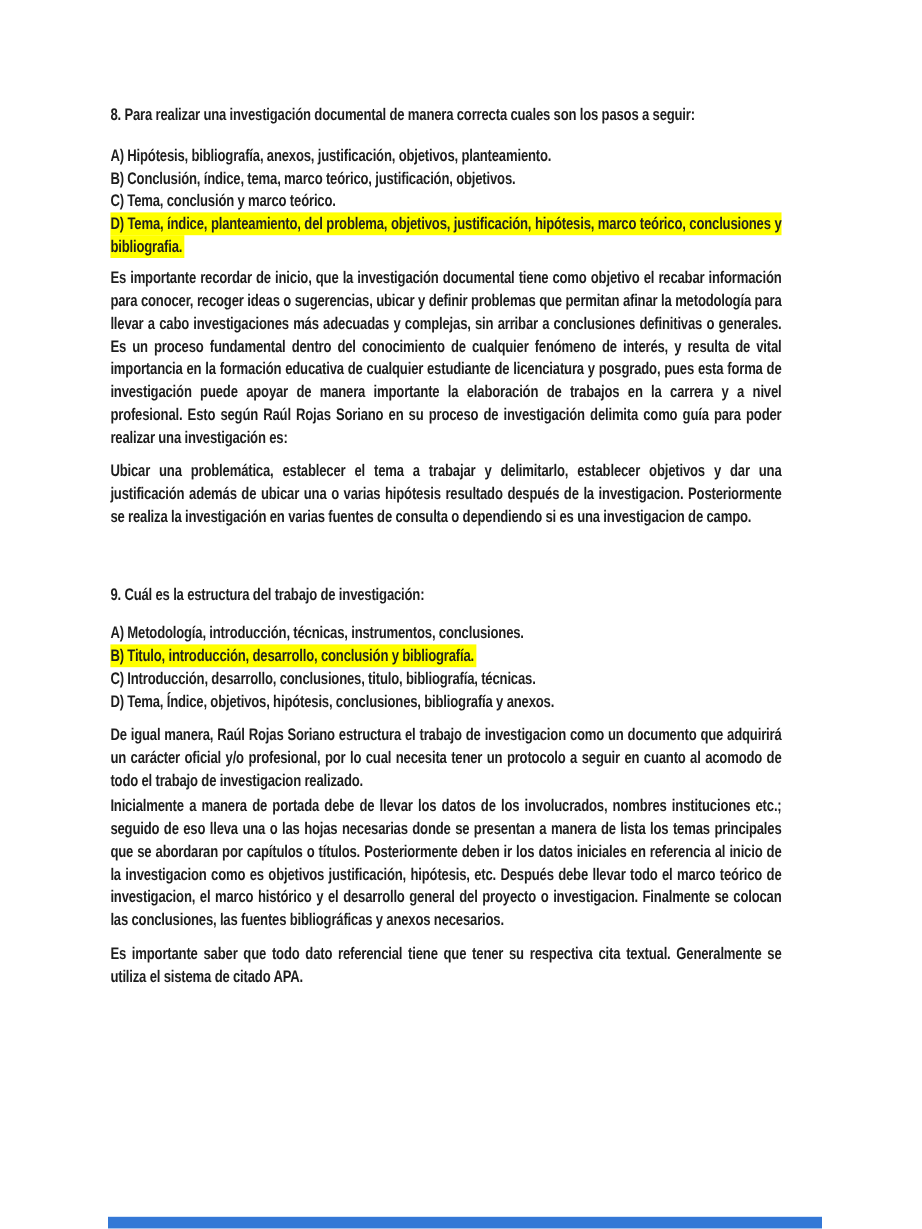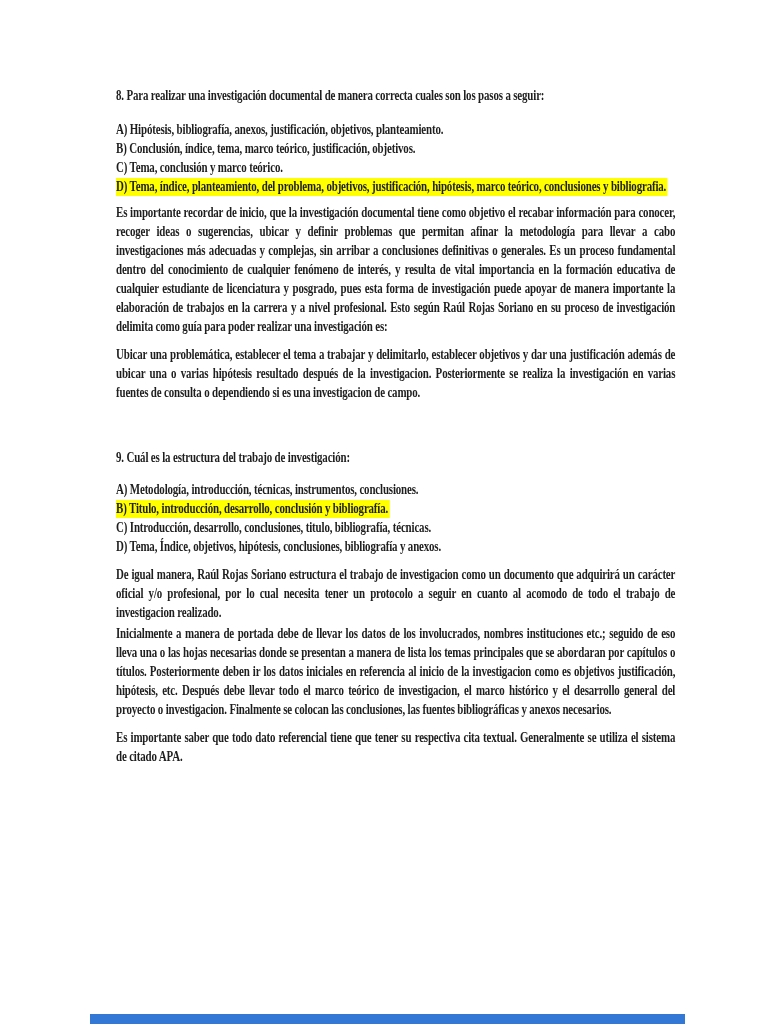--- a/index.html
+++ b/index.html
@@ -16,24 +16,23 @@
   }
   .page {
     position: relative;
     width: 768px;
     height: 1024px;
     background: var(--page-bg);
     overflow: hidden;
   }
   .content {
     position: absolute;
-    left: 116px;
+    left: 92px;
     top: 0;
     width: 562px;
-    font-family: Liberation Serif, serif;
   }
   
   .scale {
     width: 717px;
     transform: scaleX(0.78);
     transform-origin: 0 0;
     font-size: 14px;
     line-height: 19px;
     font-weight: 700;
     letter-spacing: -0.2px;

